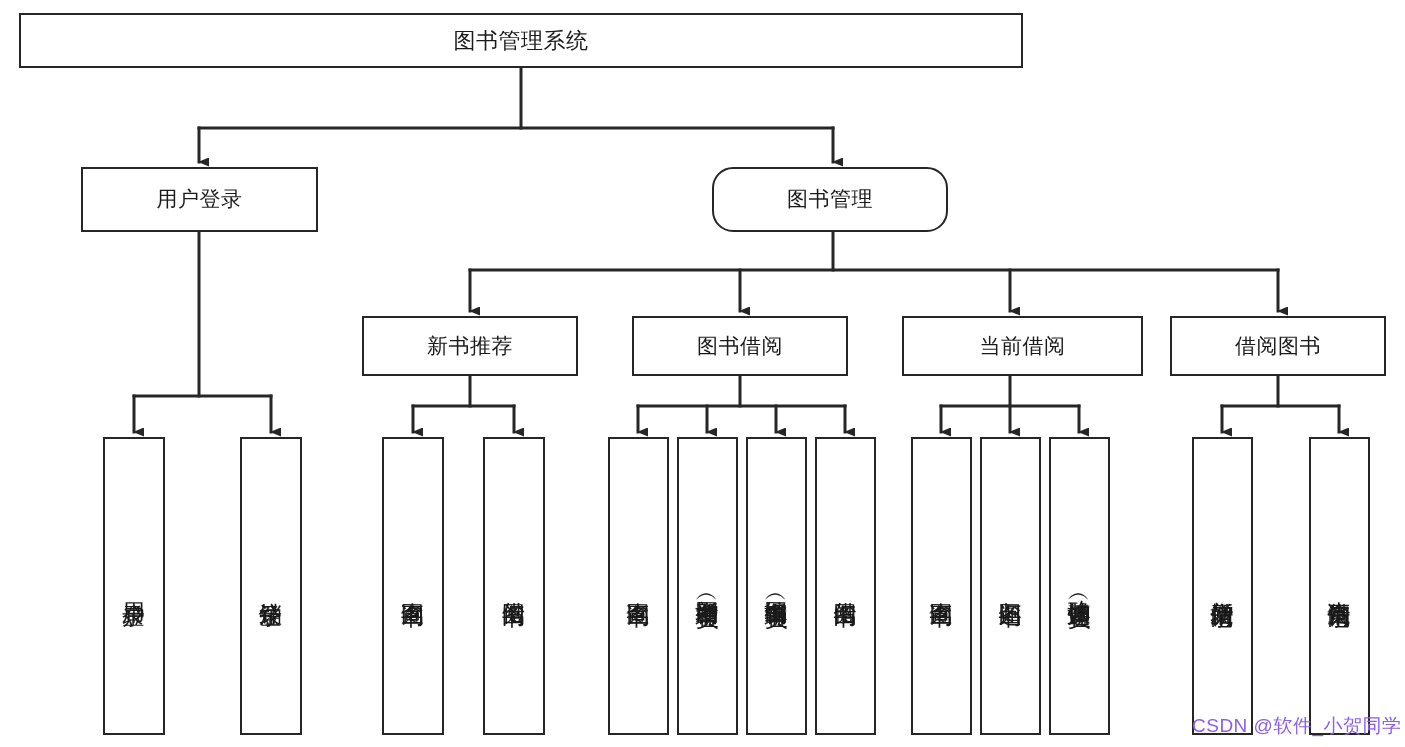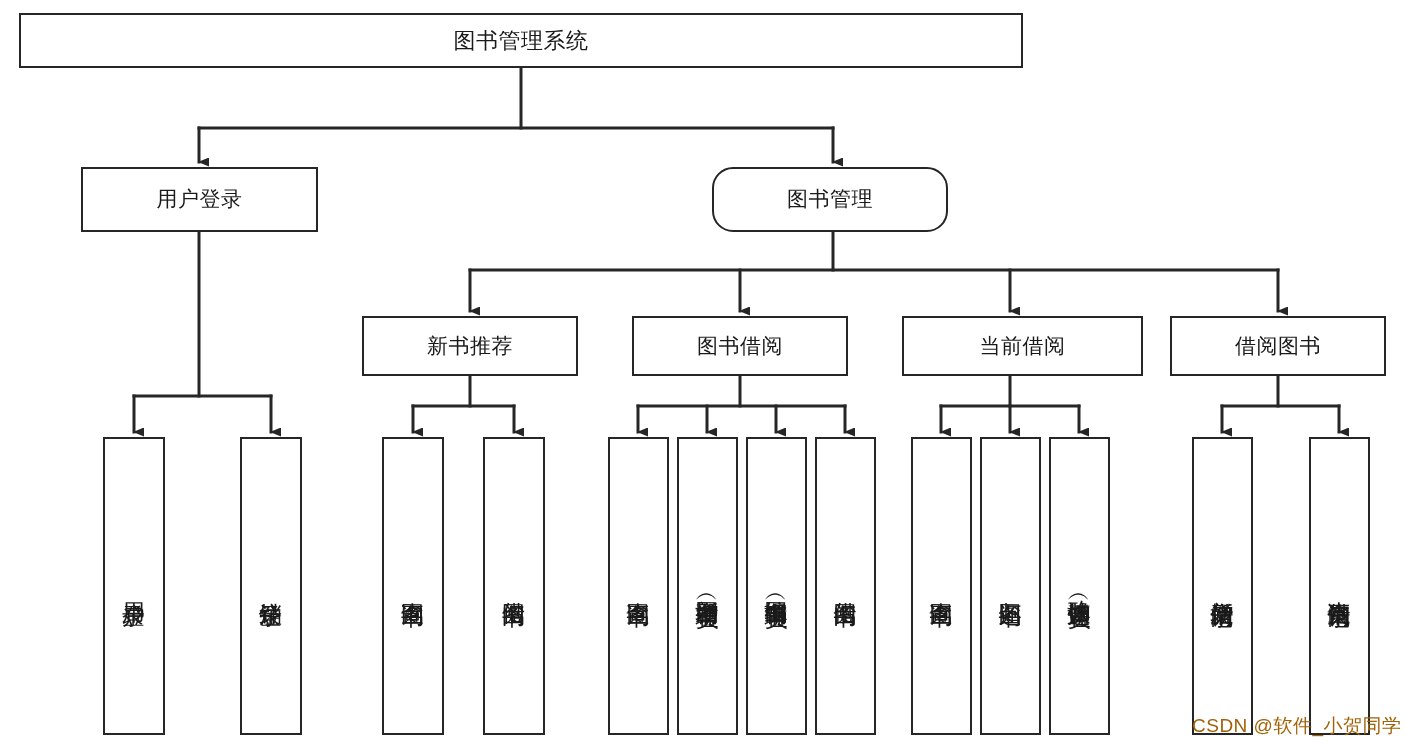--- a/index.html
+++ b/index.html
@@ -57,21 +57,21 @@
   .node.vert .label {
     writing-mode: vertical-rl;
     text-orientation: upright;
     font-size: 23px;
     line-height: 1.05;
     letter-spacing: 1px;
     max-height: 272px;
   }
   .watermark {
     position: absolute;
-    color: #a16207;
+    color: #8b5cf6;
     font-size: 19px;
     letter-spacing: 0.5px;
     white-space: nowrap;
     user-select: none;
   }
 </style>
 </head>
 <body>
 
 <div id="diagram-root">

